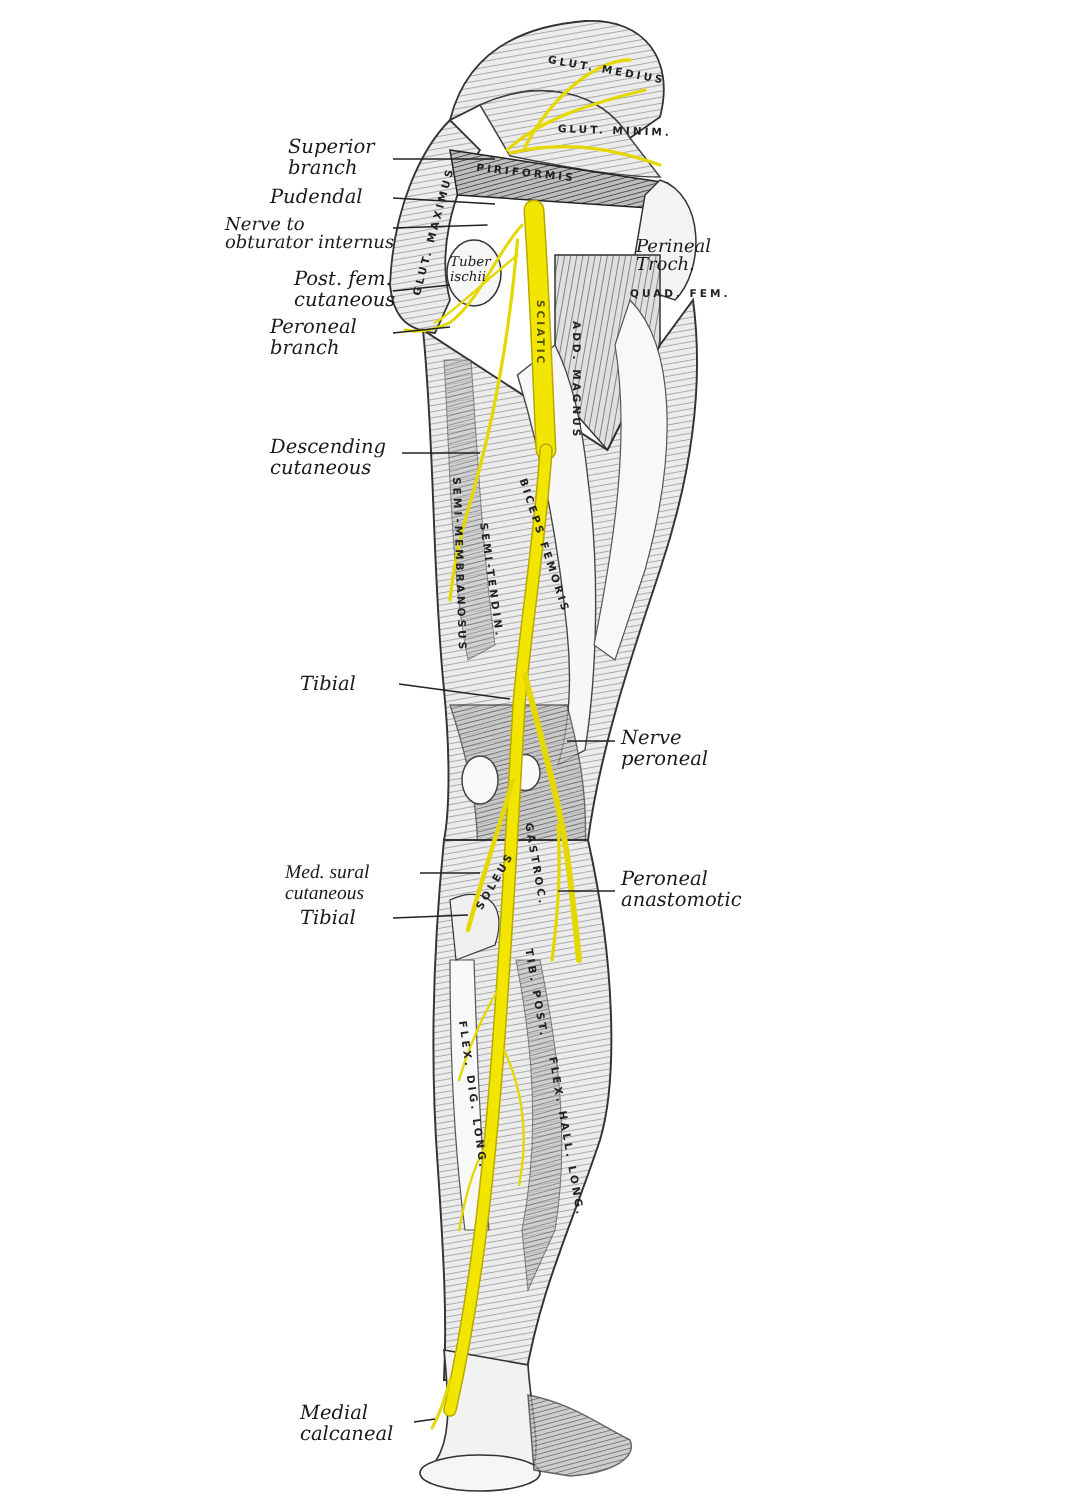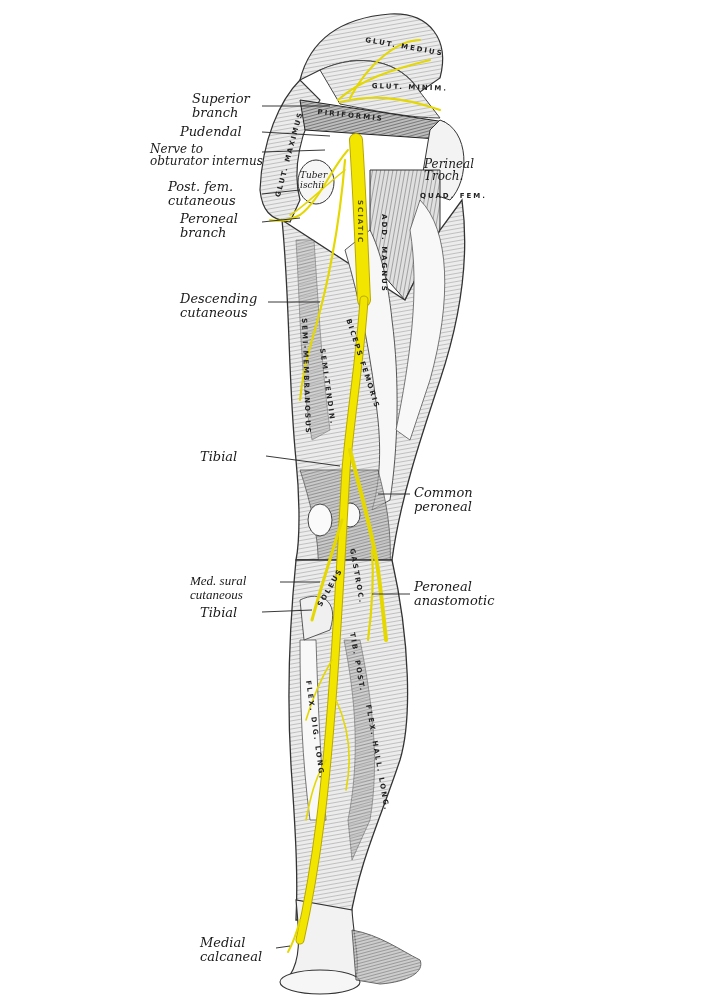--- a/index.html
+++ b/index.html
@@ -133,37 +133,37 @@
     <span>Superior</span>
     <span>branch</span>
   </div>
   <div class="lbl r" style="left:180px; top:125px; width:82px;">
     <span>Pudendal</span>
   </div>
   <div class="lbl r small" style="left:150px; top:143px; width:112px;">
     <span>Nerve to</span>
     <span>obturator internus</span>
   </div>
-  <div class="lbl r" style="left:168px; top:180px; width:82px;">
+  <div class="lbl r" style="left:196px; top:180px; width:82px;">
     <span>Post. fem.</span>
     <span>cutaneous</span>
   </div>
   <div class="lbl r" style="left:180px; top:212px; width:82px;">
     <span>Peroneal</span>
     <span>branch</span>
   </div>
   <div class="lbl r" style="left:180px; top:292px; width:86px;">
     <span>Descending</span>
     <span>cutaneous</span>
   </div>
   <div class="lbl r" style="left:200px; top:450px; width:64px;">
     <span>Tibial</span>
   </div>
   <div class="lbl" style="left:414px; top:486px;">
-    <span>Common</span>
+    <span>Nerve</span>
     <span>peroneal</span>
   </div>
   <div class="lbl r" style="left:190px; top:574px; width:88px;font-family:Liberation Serif, serif;">
     <span>Med. sural</span>
     <span>cutaneous</span>
   </div>
   <div class="lbl" style="left:414px; top:580px;">
     <span>Peroneal</span>
     <span>anastomotic</span>
   </div>

